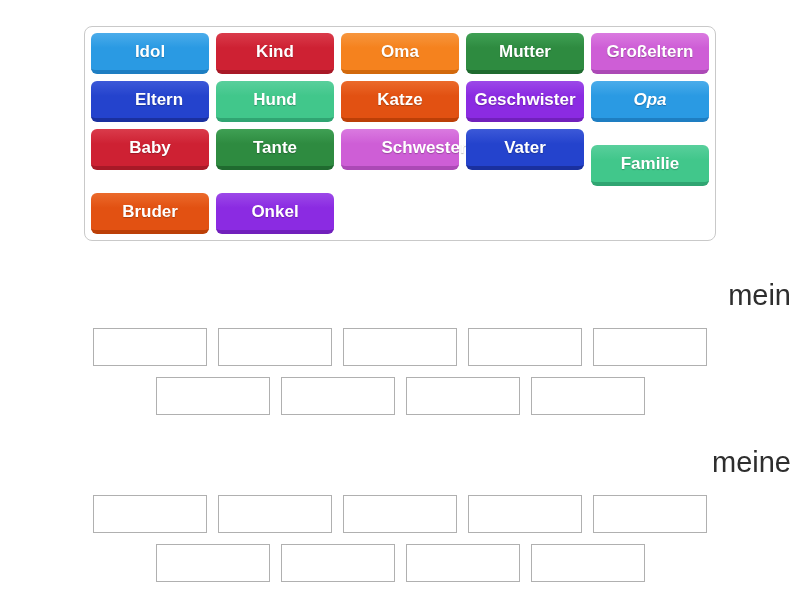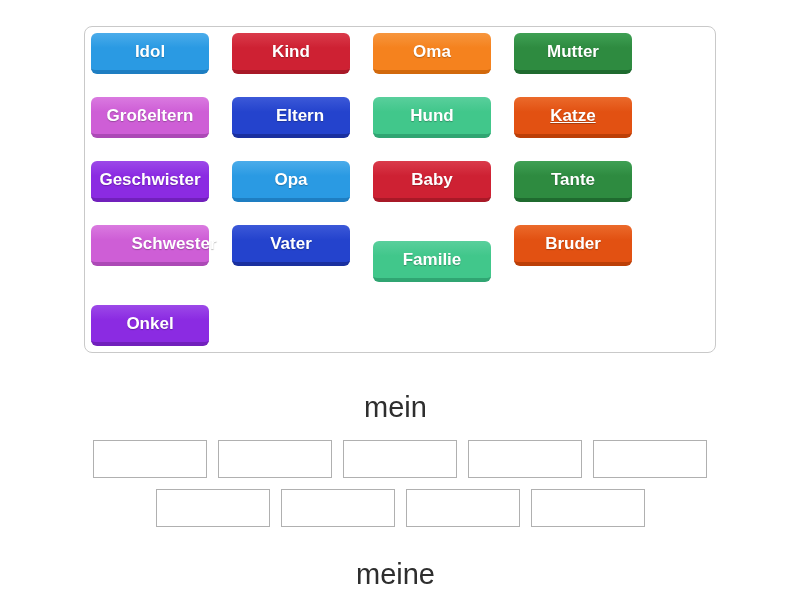--- a/index.html
+++ b/index.html
@@ -17,21 +17,21 @@
   .bank {
     box-sizing: border-box;
     width: 632px;
     margin: 26px auto 0 auto;
     padding: 6px;
     border: 1px solid var(--bank-border, #c9c9c9);
     border-radius: 8px;
     background: #ffffff;
     display: flex;
     flex-wrap: wrap;
-    gap: 23px;
+    gap: 7px;
   }
   .tile {
     box-sizing: border-box;
     width: 118px;
     height: 41px;
     border-radius: 6px;
     border-bottom: 4px solid #000; 
     color: var(--tile-text, #ffffff);
     font-size: 17px;
     font-weight: bold;
@@ -43,21 +43,21 @@
     user-select: none;
     white-space: nowrap;
   }
   
   .group-title {
     margin: 33px 9px 12px 0;
     font-size: 29px;
     font-weight: normal;
     line-height: 42px;
     color: var(--heading-text, #2e2e2e);
-    text-align: center;
+    text-align: right;
   }
   .group:nth-of-type(2) .group-title {
     margin-top: 26px;
   }
   .slot-row {
     display: flex;
     justify-content: center;
     gap: 11px;
   }
   .slot-row + .slot-row {
@@ -75,23 +75,23 @@
 <body style="--page-bg: #ffffff; --bank-border: #c9c9c9; --slot-border: #b0b0b0; --tile-text: #ffffff; --heading-text: #2e2e2e;">
 
 <div class="bank" id="bank">
     <div class="tile" style="background: linear-gradient(rgb(75, 172, 234) 0%, rgb(42, 154, 227) 40%); border-bottom-color: rgb(30, 126, 194);">Idol</div>
     <div class="tile" style="background: linear-gradient(rgb(218, 59, 75) 0%, rgb(206, 33, 51) 40%); border-bottom-color: rgb(168, 25, 39);">Kind</div>
     <div class="tile" style="background: linear-gradient(rgb(247, 150, 62) 0%, rgb(245, 130, 30) 40%); border-bottom-color: rgb(210, 105, 12);">Oma</div>
     <div class="tile" style="background: linear-gradient(rgb(63, 160, 84) 0%, rgb(46, 139, 64) 40%); border-bottom-color: rgb(31, 107, 47);">Mutter</div>
     <div class="tile" style="background: linear-gradient(rgb(218, 122, 224) 0%, rgb(206, 94, 214) 40%); border-bottom-color: rgb(172, 73, 182);">Großeltern</div>
     <div class="tile" style="background: linear-gradient(rgb(60, 89, 216) 0%, rgb(36, 67, 205) 40%); border-bottom-color: rgb(26, 48, 159); padding-left: 18px;">Eltern</div>
     <div class="tile" style="background: linear-gradient(rgb(89, 207, 156) 0%, rgb(65, 199, 139) 40%); border-bottom-color: rgb(48, 165, 114);">Hund</div>
-    <div class="tile" style="background: linear-gradient(rgb(235, 106, 43) 0%, rgb(226, 81, 18) 40%); border-bottom-color: rgb(188, 63, 7); text-decoration: underline;">Katze</div>
+    <div class="tile" style="background: linear-gradient(rgb(235, 106, 43) 0%, rgb(226, 81, 18) 40%); border-bottom-color: rgb(188, 63, 7);">Katze</div>
     <div class="tile" style="background: linear-gradient(rgb(156, 73, 232) 0%, rgb(139, 43, 226) 40%); border-bottom-color: rgb(113, 32, 188);">Geschwister</div>
-    <div class="tile" style="background: linear-gradient(rgb(75, 172, 234) 0%, rgb(42, 154, 227) 40%); border-bottom-color: rgb(30, 126, 194);">Opa</div>
+    <div class="tile" style="background: linear-gradient(rgb(75, 172, 234) 0%, rgb(42, 154, 227) 40%); border-bottom-color: rgb(30, 126, 194); font-style: italic;">Opa</div>
     <div class="tile" style="background: linear-gradient(rgb(218, 59, 75) 0%, rgb(206, 33, 51) 40%); border-bottom-color: rgb(168, 25, 39);">Baby</div>
     <div class="tile" style="background: linear-gradient(rgb(63, 160, 84) 0%, rgb(46, 139, 64) 40%); border-bottom-color: rgb(31, 107, 47);">Tante</div>
     <div class="tile" style="background: linear-gradient(rgb(218, 122, 224) 0%, rgb(206, 94, 214) 40%); border-bottom-color: rgb(172, 73, 182); padding-left: 48px;">Schwester</div>
     <div class="tile" style="background: linear-gradient(rgb(60, 89, 216) 0%, rgb(36, 67, 205) 40%); border-bottom-color: rgb(26, 48, 159);">Vater</div>
     <div class="tile" style="background: linear-gradient(rgb(89, 207, 156) 0%, rgb(65, 199, 139) 40%); border-bottom-color: rgb(48, 165, 114); margin-top: 16px;">Familie</div>
     <div class="tile" style="background: linear-gradient(rgb(235, 106, 43) 0%, rgb(226, 81, 18) 40%); border-bottom-color: rgb(188, 63, 7);">Bruder</div>
     <div class="tile" style="background: linear-gradient(rgb(156, 73, 232) 0%, rgb(139, 43, 226) 40%); border-bottom-color: rgb(113, 32, 188);">Onkel</div>
   </div>
 <div id="groups">
     <section class="group">

